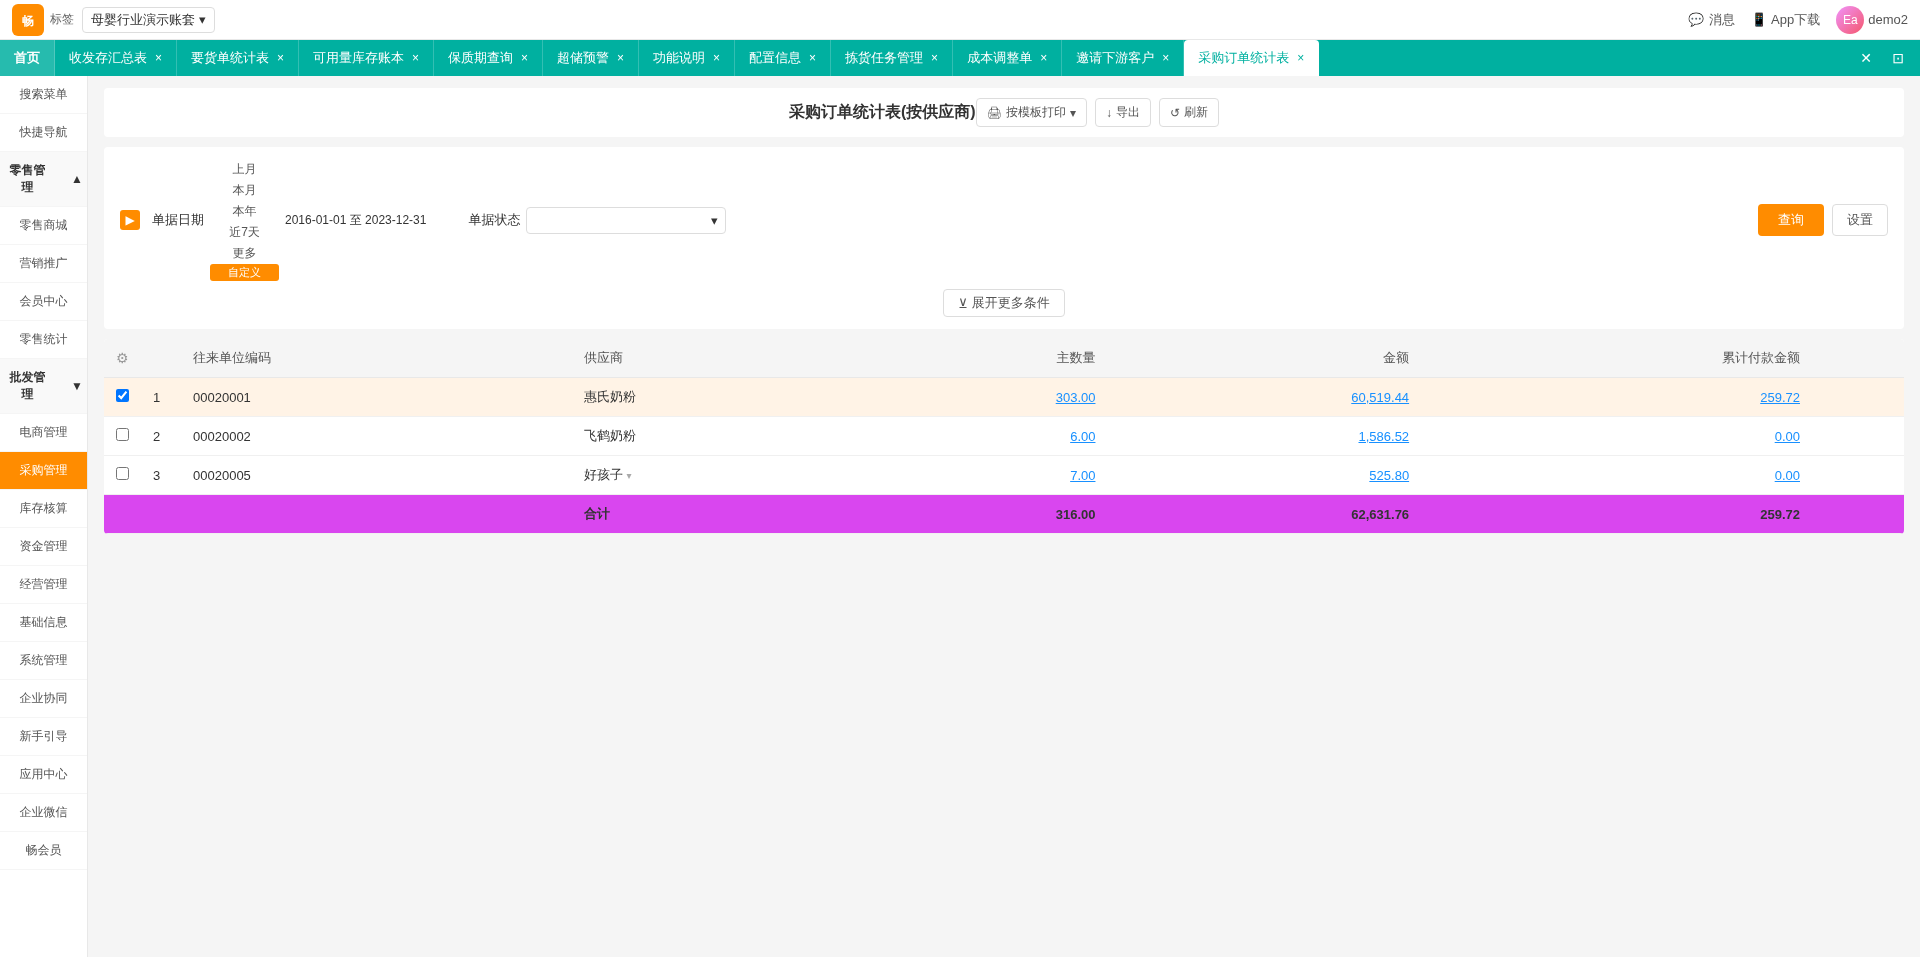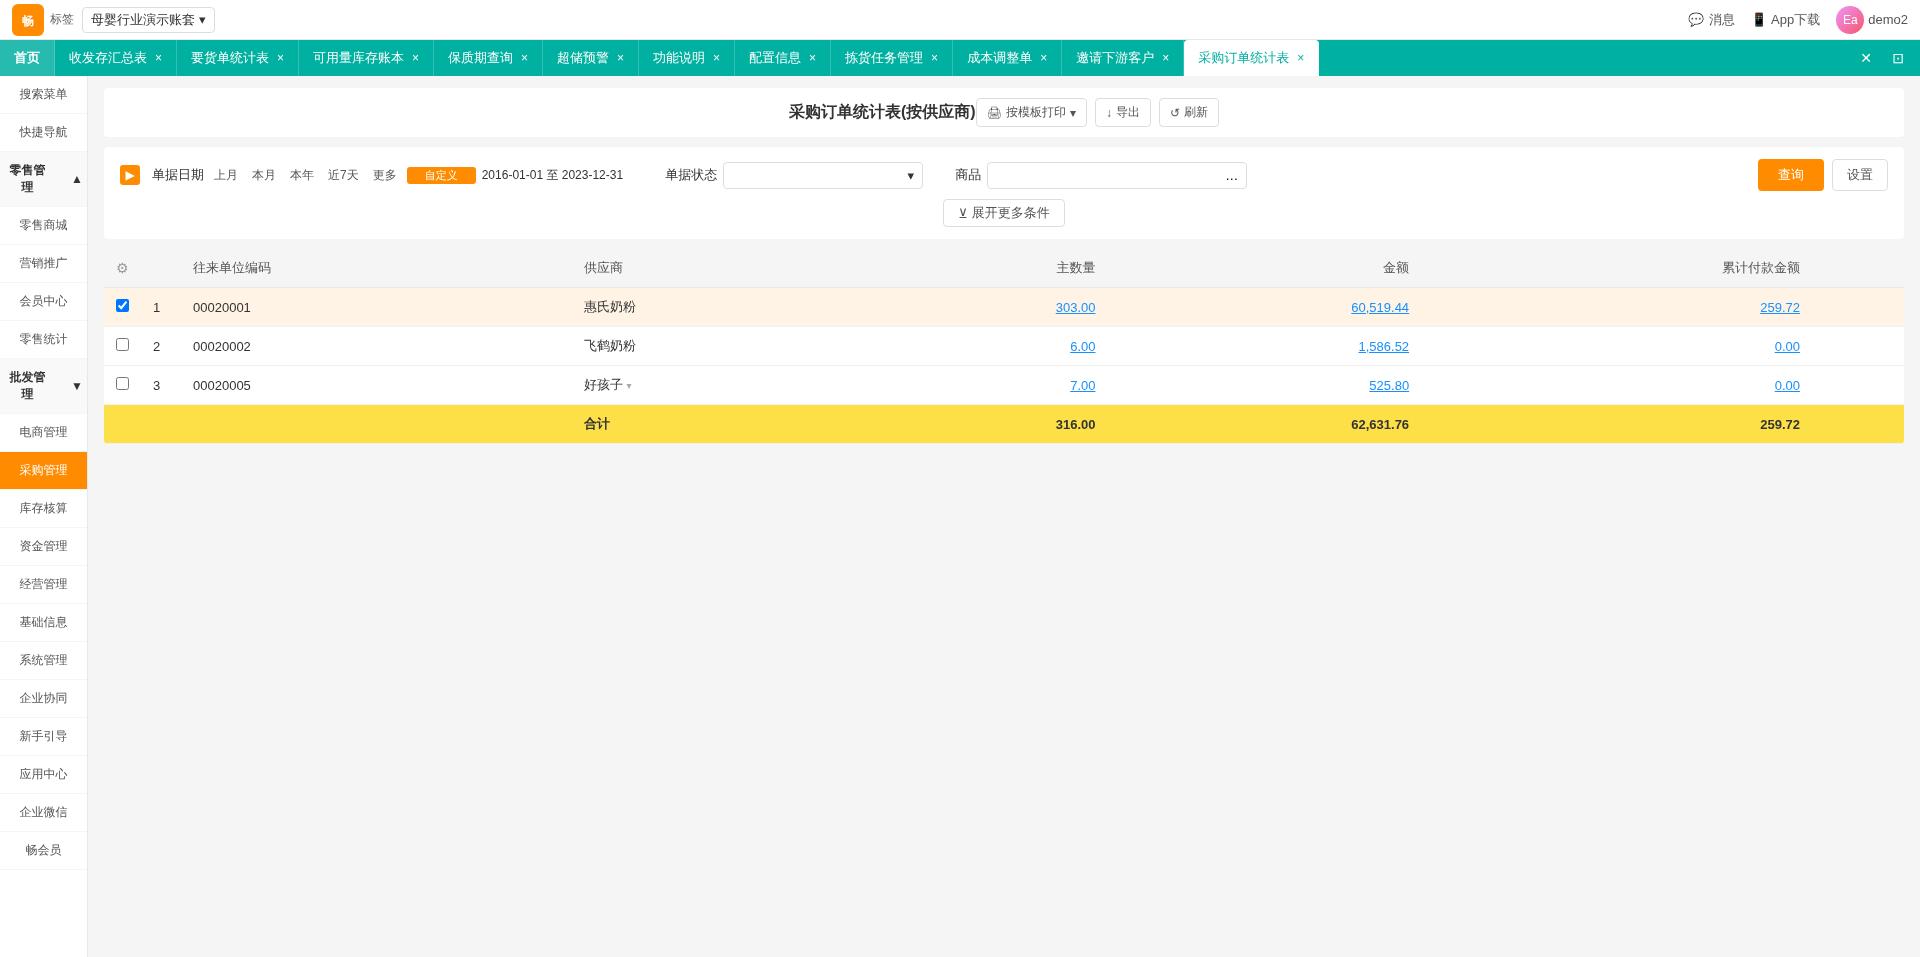--- a/index.html
+++ b/index.html
@@ -52,21 +52,21 @@
     
     .btn-print { display: flex; align-items: center; gap: 4px; border: 1px solid #ddd; border-radius: 4px; padding: 5px 10px; background: #fff; color: #555; cursor: pointer; font-size: 12px; }
     .btn-export { display: flex; align-items: center; gap: 4px; border: 1px solid #ddd; border-radius: 4px; padding: 5px 10px; background: #fff; color: #555; cursor: pointer; font-size: 12px; }
     .btn-refresh { display: flex; align-items: center; gap: 4px; border: 1px solid #ddd; border-radius: 4px; padding: 5px 10px; background: #fff; color: #555; cursor: pointer; font-size: 12px; }
 
     
     .filter-area { background: #fff; padding: 12px 16px; margin-bottom: 10px; border-radius: 4px; }
     .filter-row { display: flex; align-items: center; gap: 12px; flex-wrap: nowrap; }
     .filter-item { display: flex; align-items: center; gap: 6px; }
     .filter-label { font-size: 13px; color: #333; white-space: nowrap; }
-    .date-shortcuts { display: flex; gap: 6px; align-items: center; }
+    .date-shortcuts { display: flex; align-items: center; flex-direction: column; }
     .date-shortcut { font-size: 12px; color: #555; cursor: pointer; padding: 2px 4px; }
     .date-range { display: flex; align-items: center; gap: 4px; font-size: 12px; color: #333; }
     .custom-tag { background: #ff8c00; color: #fff; font-size: 11px; padding: 1px 18px; border-radius: 3px; }
     .filter-select { border: 1px solid #ddd; border-radius: 4px; padding: 5px 8px; font-size: 13px; color: #333; background: #fff; cursor: pointer; min-width: 200px; display: flex; align-items: center; justify-content: space-between; }
     .filter-input-wrapper { border: 1px solid #ddd; border-radius: 4px; padding: 5px 8px; font-size: 13px; background: #fff; min-width: 260px; display: flex; align-items: center; justify-content: space-between; }
     .btn-query { background: #ff8c00; color: #fff; border: none; border-radius: 4px; padding: 6px 20px; font-size: 13px; cursor: pointer; text-align: center; }
     .btn-settings { background: #fff; color: #555; border: 1px solid #ddd; border-radius: 4px; padding: 6px 14px; font-size: 13px; cursor: pointer; }
     .expand-more { display: flex; align-items: center; justify-content: center; margin-top: 8px; }
     .expand-btn { display: flex; align-items: center; gap: 4px; color: #555; font-size: 13px; cursor: pointer; border: 1px solid #ddd; border-radius: 4px; padding: 4px 14px; background: #fff; }
     .toggle-arrow { width: 20px; height: 20px; background: #ff8c00; color: #fff; border-radius: 3px; display: flex; align-items: center; justify-content: center; font-size: 12px; cursor: pointer; }
@@ -75,21 +75,21 @@
     .table-wrapper { background: #fff; border-radius: 4px; overflow: hidden; }
     .data-table { width: 100%; border-collapse: collapse; }
     .data-table thead tr { background: #f5f5f5; }
     .data-table th { padding: 10px 12px; text-align: left; font-size: 13px; color: #555; font-weight: normal; border-bottom: 1px solid #e8e8e8; white-space: nowrap; }
     .data-table th.num-col, .data-table td.num-col { text-align: right; }
     .data-table td { padding: 10px 12px; font-size: 13px; color: #333; border-bottom: 1px solid #f0f0f0; }
     .data-table tr.selected td { background: #fff3e6; }
     .data-table .link { color: #1890ff; text-decoration: underline; cursor: pointer; }
     .row-num { color: #999; font-size: 12px; }
     .setting-icon { color: #999; cursor: pointer; font-size: 14px; }
-    .footer-row td { background: #fde047; font-weight: bold; padding: 10px 12px; margin-top: 40px; }
+    .footer-row td { background: #d946ef; font-weight: bold; padding: 10px 12px; margin-top: 40px; }
     .footer-label { color: #666; }
   </style>
 </head>
 <body>
 
 <div class="app-wrapper">
 
   <div class="top-bar">
     <div class="top-bar-left">
       <div class="logo-area">
@@ -282,27 +282,20 @@
               </div>
               <div class="date-range">
                 <span>2016-01-01 至 2023-12-31</span>
               </div>
             </div>
             <div class="filter-item" style="margin-left: 30px;">
               <span class="filter-label">单据状态</span>
               <div class="filter-select">
                 <span></span>
                 <span>▾</span>
-              </div>
-            </div>
-            <div class="filter-item" style="margin-left: 20px;">
-              <span class="filter-label">商品</span>
-              <div class="filter-input-wrapper">
-                <span></span>
-                <span>…</span>
               </div>
             </div>
             <div style="margin-left: auto; display: flex; gap: 8px;">
               <button class="btn-query">查询</button>
               <button class="btn-settings">设置</button>
             </div>
           </div>
           <div class="expand-more">
             <button class="expand-btn">
               <span>⊻</span>

